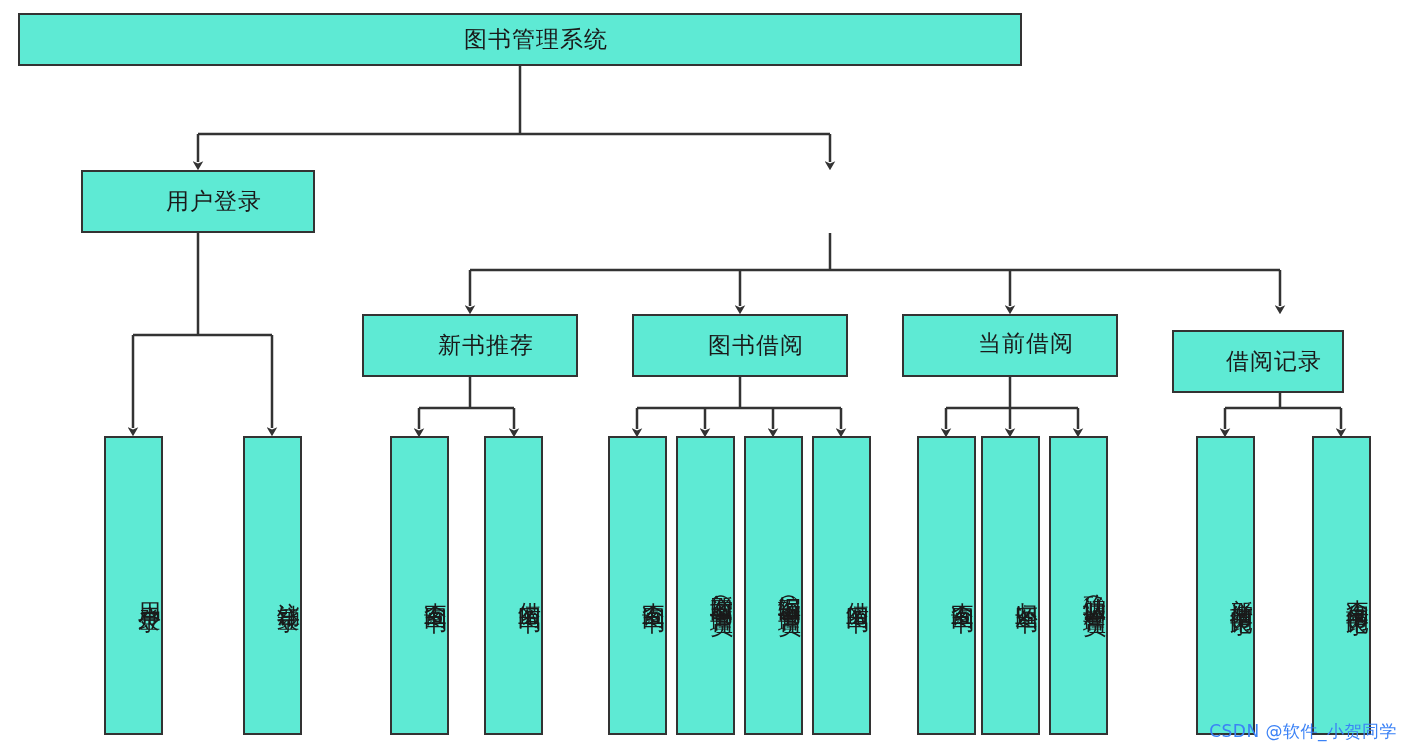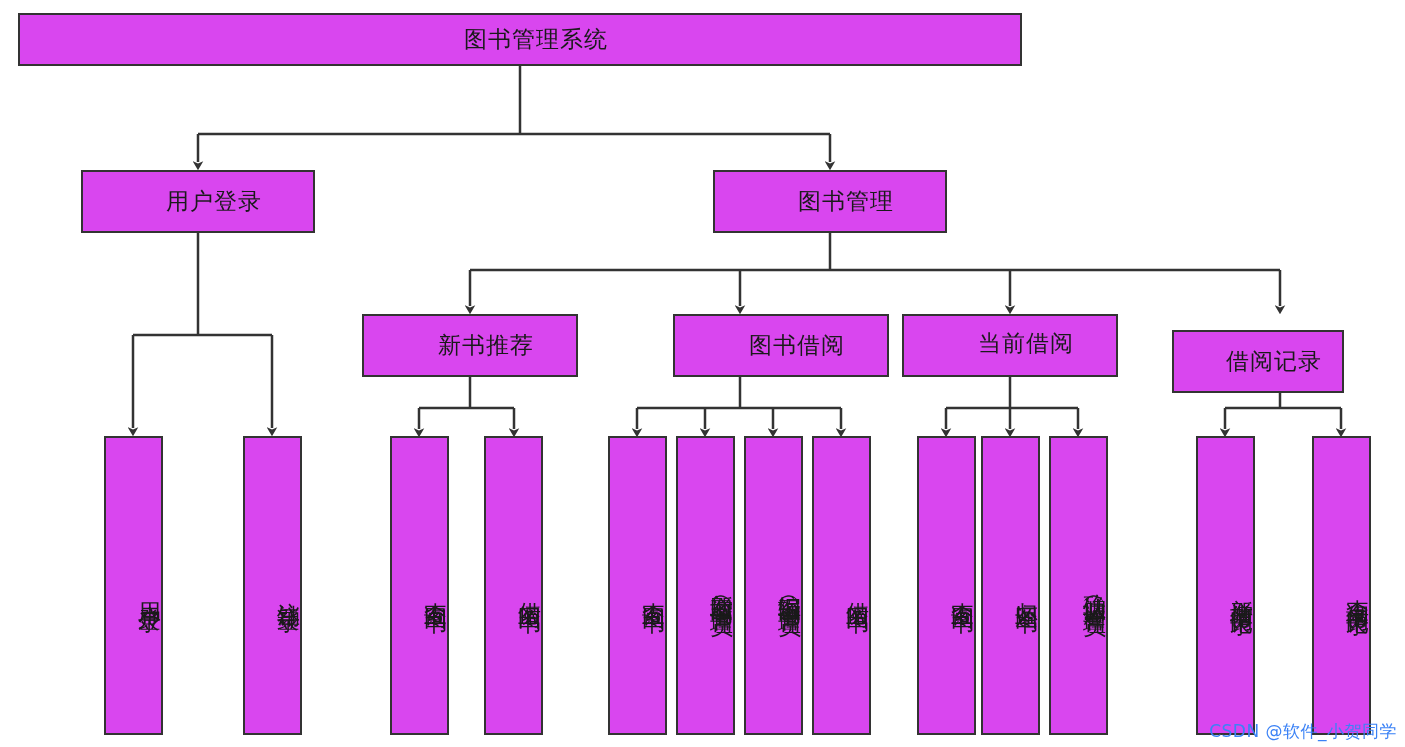--- a/index.html
+++ b/index.html
@@ -22,21 +22,21 @@
     left: 0;
     top: 0;
     width: 1405px;
     height: 747px;
     pointer-events: none;
   }
   .node {
     position: absolute;
     box-sizing: border-box;
     border: 2.5px solid #333333;
-    background: #d946ef;
+    background: #5eead4;
     display: flex;
     align-items: center;
     justify-content: center;
     color: #1a1a1a;
     padding-left: 32px;
   }
   .node.horiz {
     font-size: 23px;
     letter-spacing: 1px;
     line-height: 1.2;
@@ -126,29 +126,26 @@
   </svg>
 
   <div class="node horiz" style="left:18px; top:13px; width:1004px; height:53px;">
     <span>图书管理系统</span>
   </div>
 
   <div class="node horiz" style="left:81px; top:170px; width:234px; height:63px;">
     <span>用户登录</span>
   </div>
 
-  <div class="node horiz" style="left:713px; top:170px; width:234px; height:63px;">
-    <span>图书管理</span>
-  </div>
 
   <div class="node horiz" style="left:362px; top:314px; width:216px; height:63px;">
     <span>新书推荐</span>
   </div>
 
-  <div class="node horiz" style="left:632px; top:314px; width:216px; height:63px;margin-left:41px;">
+  <div class="node horiz" style="left:632px; top:314px; width:216px; height:63px;">
     <span>图书借阅</span>
   </div>
 
   <div class="node horiz" style="left:902px; top:314px; width:216px; height:63px;font-family:Liberation Mono, monospace;">
     <span>当前借阅</span>
   </div>
 
   <div class="node horiz" style="left:1172px; top:330px; width:172px; height:63px;">
     <span>借阅记录</span>
   </div>

